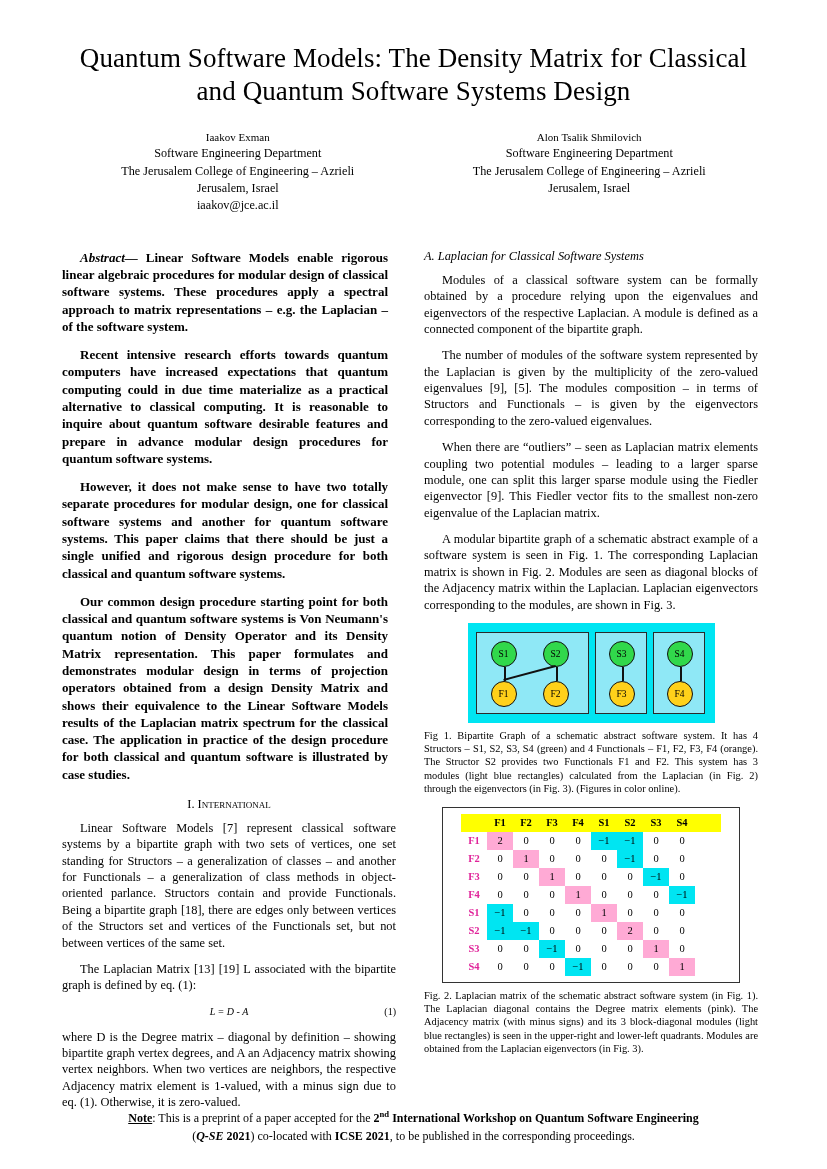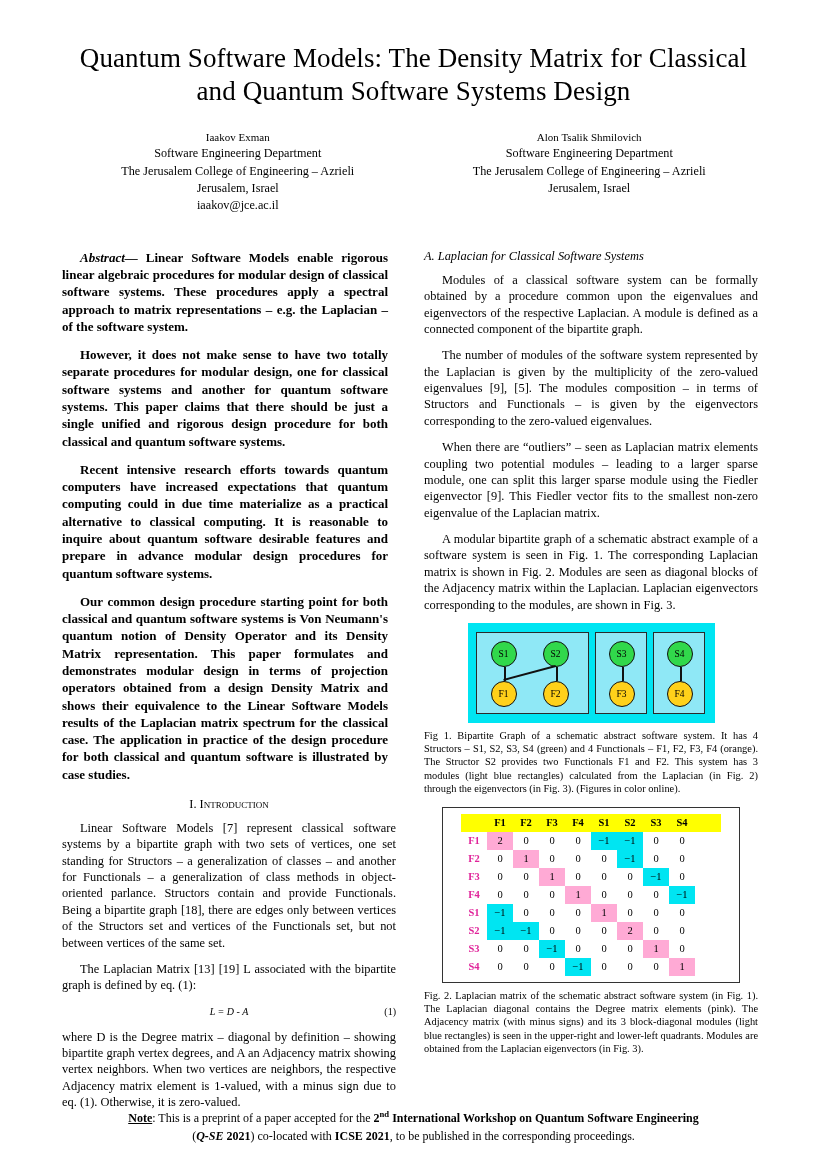--- a/index.html
+++ b/index.html
@@ -219,43 +219,43 @@
       <div>The Jerusalem College of Engineering – Azrieli</div>
       <div>Jerusalem, Israel</div>
     </div>
   </div>
 
   <div class="cols">
 
     <div class="col">
 
       <p class="abstract"><span class="lead">Abstract—</span> <span>Linear Software Models enable rigorous linear algebraic procedures for modular design of classical software systems. These procedures apply a spectral approach to matrix representations – e.g. the Laplacian – of the software system.</span></p>
+      <p class="abstract">Recent intensive research efforts towards quantum computers have increased expectations that quantum computing could in due time materialize as a practical alternative to classical computing.  It is reasonable to inquire about quantum software desirable features and prepare in advance modular design procedures for quantum software systems.</p>
       <p class="abstract">However, it does not make sense to have two totally separate procedures for modular design, one for classical software systems and another for quantum software systems. This paper claims that there should be just a single unified and rigorous design procedure for both classical and quantum software systems.</p>
-      <p class="abstract">Recent intensive research efforts towards quantum computers have increased expectations that quantum computing could in due time materialize as a practical alternative to classical computing.  It is reasonable to inquire about quantum software desirable features and prepare in advance modular design procedures for quantum software systems.</p>
       <p class="abstract">Our common design procedure starting point for both classical and quantum software systems is Von Neumann's quantum notion of Density Operator and its Density Matrix representation. This paper formulates and demonstrates modular design in terms of projection operators obtained from a design Density Matrix and shows their equivalence to the Linear Software Models results of the Laplacian matrix spectrum for the classical case. The application in practice of the design procedure for both classical and quantum software is illustrated by case studies.</p>
 
 
-      <div class="sec-head">I.    Introduction</div>
+      <div class="sec-head">I.    International</div>
 
       <p>Linear Software Models [7] represent classical software systems by a bipartite graph with two sets of vertices, one set standing for Structors – a generalization of classes – and another for Functionals – a generalization of class methods in object-oriented  parlance. Structors contain and provide Functionals. Being a bipartite graph [18], there are edges only between vertices of the Structors set and vertices of the Functionals set, but not between vertices of the same set.</p>
       <p>The Laplacian Matrix [13] [19] L associated with the bipartite graph is defined by eq. (1):</p>
 
       <div class="eq-line">
         <span>L = D - A</span>
         <span class="eq-num">(1)</span>
       </div>
 
       <p class="noindent">where D is the Degree matrix – diagonal by definition – showing bipartite graph vertex degrees, and A an Adjacency matrix showing vertex neighbors. When two vertices are neighbors, the respective Adjacency matrix element is 1-valued, with a minus sign due to eq. (1). Otherwise, it is zero-valued.</p>
     </div>
 
     <div class="col">
 
       <div class="sub-head">A.   Laplacian for Classical Software Systems</div>
 
-      <p>Modules of a classical software system can be formally obtained by a procedure common upon the eigenvalues and eigenvectors of the respective Laplacian. A module is defined as a connected component of the bipartite graph.</p>
+      <p>Modules of a classical software system can be formally obtained by a procedure relying upon the eigenvalues and eigenvectors of the respective Laplacian. A module is defined as a connected component of the bipartite graph.</p>
       <p>The number of modules of the software system represented by the Laplacian is given by the multiplicity of the zero-valued eigenvalues [9], [5]. The modules composition – in terms of Structors and Functionals – is given by the eigenvectors corresponding to the zero-valued eigenvalues.</p>
       <p>When there are “outliers” – seen as Laplacian matrix elements coupling two potential modules – leading to a larger sparse module, one can split this larger sparse module using the Fiedler eigenvector [9]. This Fiedler vector fits to the smallest non-zero eigenvalue of the Laplacian matrix.</p>
       <p>A modular bipartite graph of a schematic abstract example of a software system is seen in Fig. 1. The corresponding Laplacian matrix is shown in Fig. 2. Modules are seen as diagonal blocks of the Adjacency matrix within the Laplacian. Laplacian eigenvectors corresponding to the modules, are shown in Fig. 3.</p>
 
       <div class="fig-wrap">
         <div class="bipartite">
 
           <div class="module-box m-wide">
             <div class="node green" style="left:14px; top:8px;">S1</div>
             <div class="node green" style="left:66px; top:8px;">S2</div>

